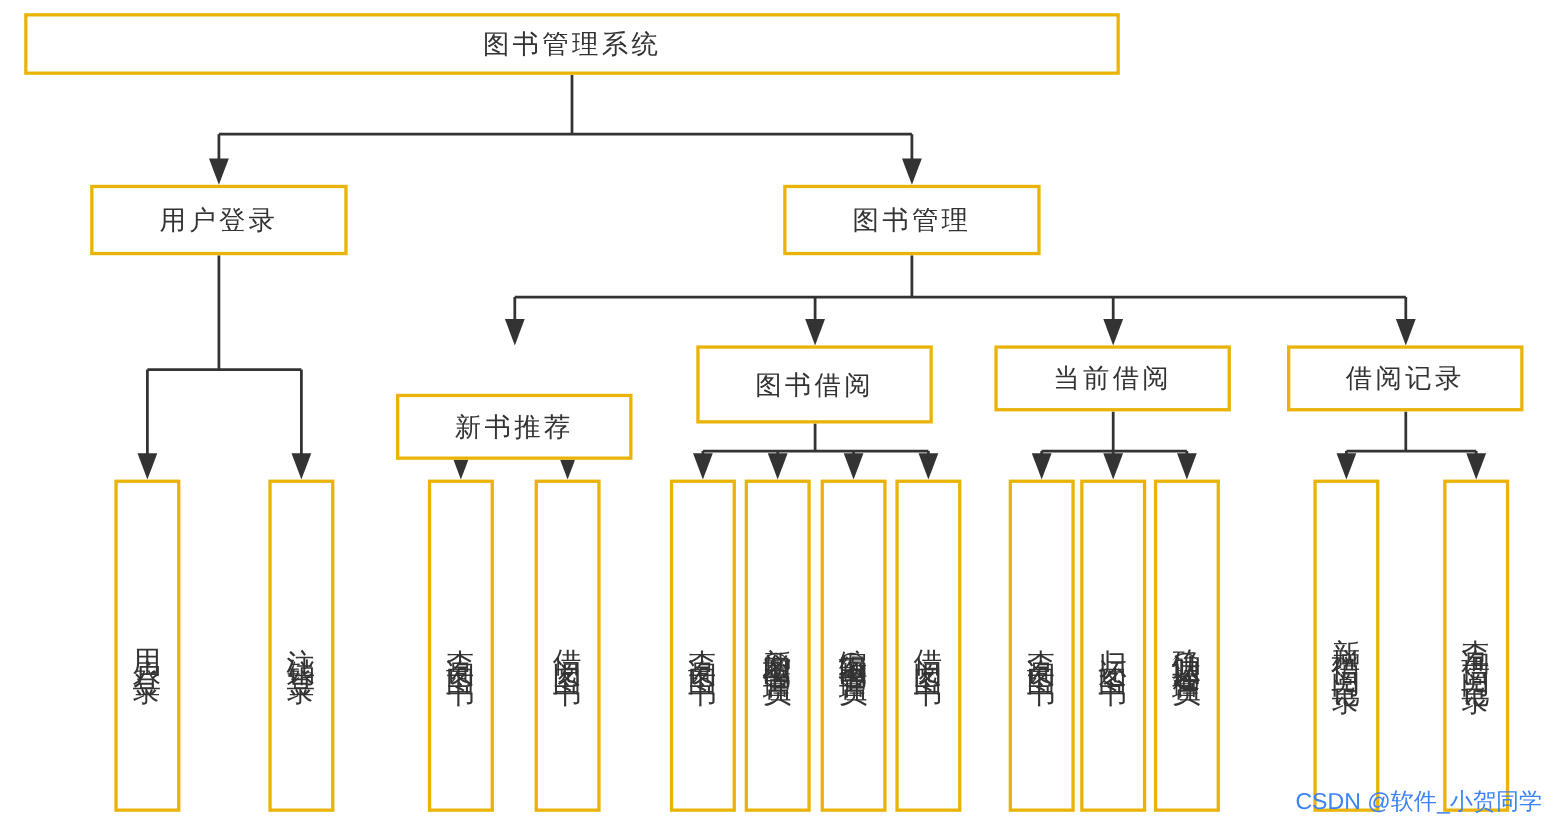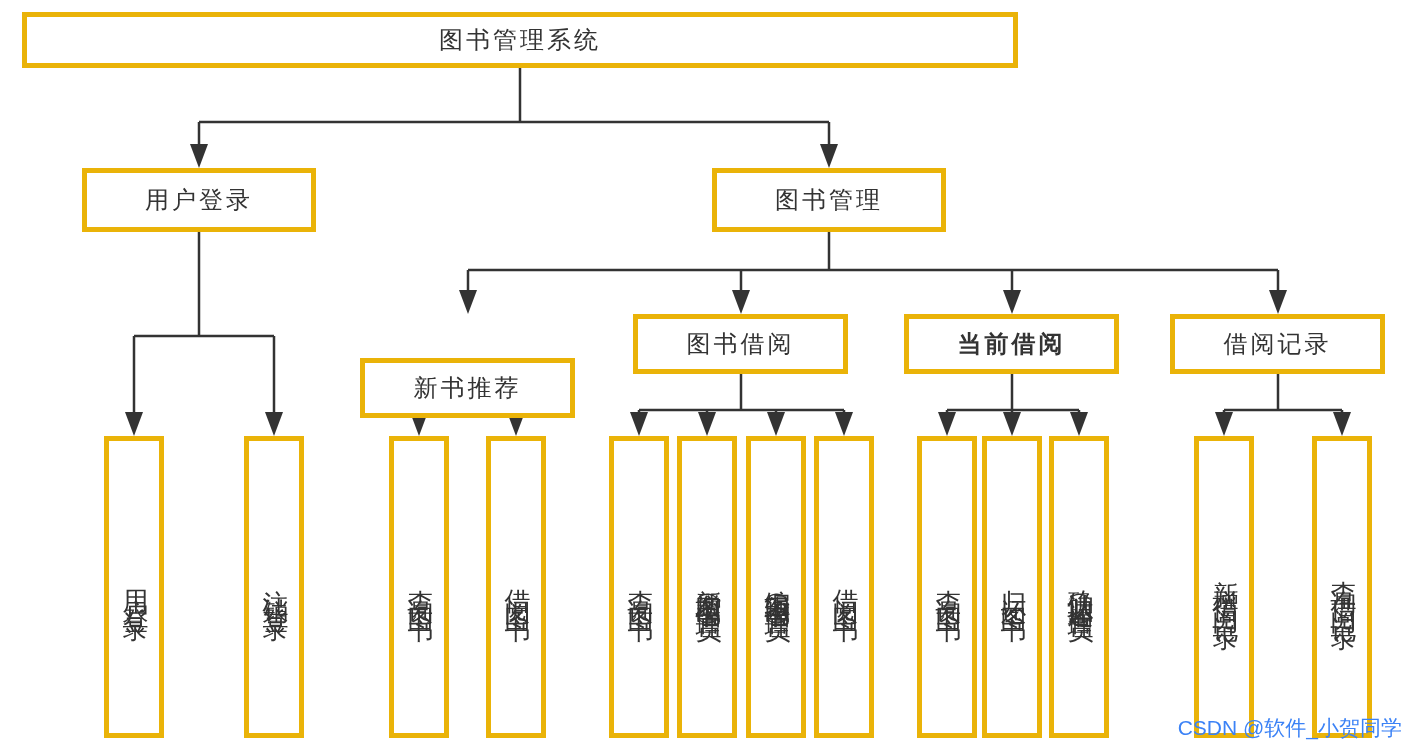--- a/index.html
+++ b/index.html
@@ -8,21 +8,21 @@
     width: 1405px;
     height: 747px;
     background: #ffffff;
     font-family: "Liberation Sans", "DejaVu Sans", sans-serif;
     color: #333333;
     overflow: hidden;
   }
   .box {
     position: absolute;
     box-sizing: border-box;
-    border: 5px solid #eab308;
+    border: 3px solid #eab308;
     background: #ffffff;
   }
   .hbox {
     display: flex;
     align-items: center;
     justify-content: center;
     font-size: 24px;
     letter-spacing: 3px;
     white-space: nowrap;
   }
@@ -128,22 +128,22 @@
       <polygon points="1333,412 1351,412 1342,436"></polygon>
     </g>
   </svg>
 
   <div class="box hbox" style="left:22px; top:12px; width:996px; height:56px;">图书管理系统</div>
 
   <div class="box hbox" style="left:82px; top:168px; width:234px; height:64px;">用户登录</div>
   <div class="box hbox" style="left:712px; top:168px; width:234px; height:64px;">图书管理</div>
 
   <div class="box hbox" style="left:360px; top:314px; width:215px; height:60px;margin-top:44px;">新书推荐</div>
-  <div class="box hbox" style="left:633px; top:314px; width:215px; height:60px;">图书借阅</div>
-  <div class="box hbox" style="left:904px; top:314px; width:215px; height:60px;font-weight:bold;">当前借阅</div>
+  <div class="box hbox" style="left:633px; top:314px; width:215px; height:71px;">图书借阅</div>
+  <div class="box hbox" style="left:904px; top:314px; width:215px; height:60px;">当前借阅</div>
   <div class="box hbox" style="left:1170px; top:314px; width:215px; height:60px;">借阅记录</div>
 
   <div class="box vbox" style="left:104px;">用户登录</div>
   <div class="box vbox" style="left:244px;">注销登录</div>
 
   <div class="box vbox" style="left:389px;">查询图书</div>
   <div class="box vbox" style="left:486px;">借阅图书</div>
 
   <div class="box vbox" style="left:609px;">查询图书</div>
   <div class="box vbox long" style="left:677px;">新增图书（管理员）</div>

